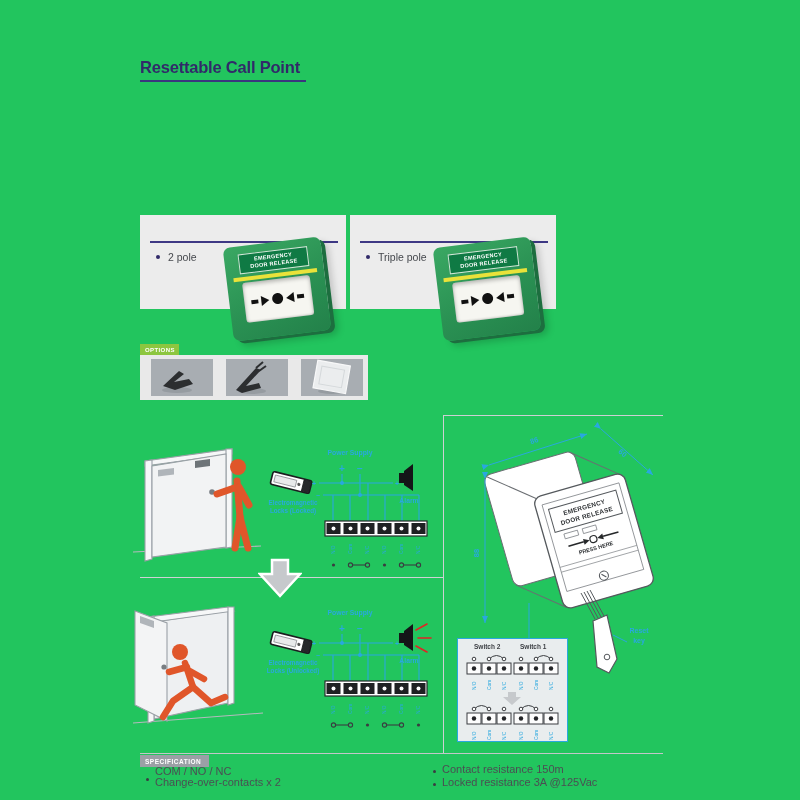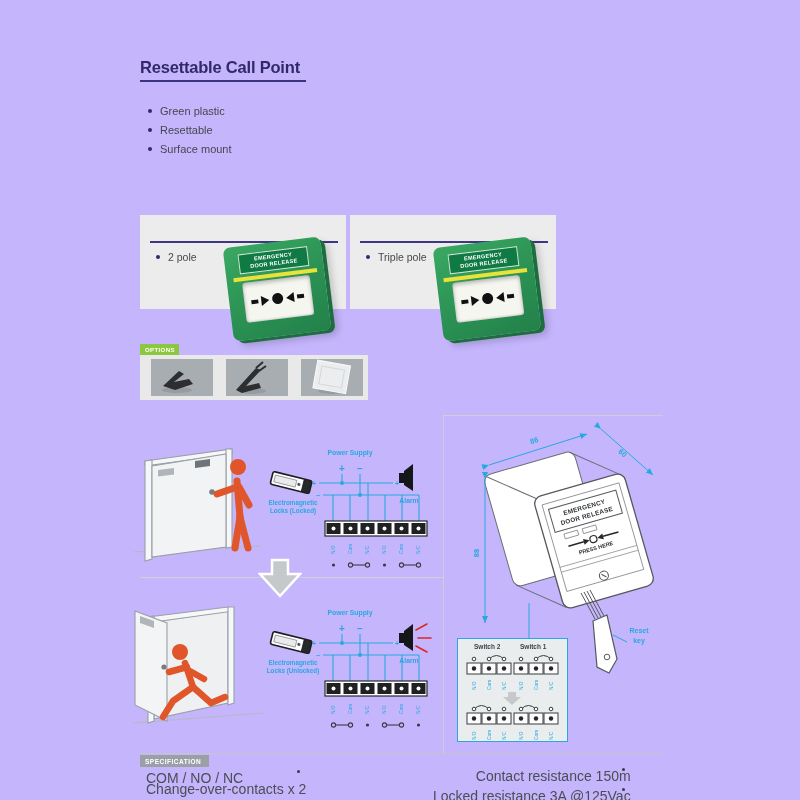--- a/index.html
+++ b/index.html
@@ -1,16 +1,16 @@
 <!DOCTYPE html>
 <html><head>
 <meta charset="utf-8">
 <style>
   html,body{margin:0;padding:0;background:#fff;}
-  .page{position:relative;width:800px;height:800px;background:#c4b5fd;overflow:hidden;
+  .page{position:relative;width:800px;height:800px;background:#22c55e;overflow:hidden;
         font-family:"Liberation Sans",sans-serif;color:#45484d;}
   .abs{position:absolute;}
 
   
   .title{left:140px;top:58px;font-size:16.5px;font-weight:bold;color:#312a69;letter-spacing:-0.2px;}
   .title-rule{left:140px;top:80px;width:166px;height:2px;background:#3a357e;}
 
   
   .features{left:148px;top:101px;}
   .feature{display:flex;align-items:center;height:19px;font-size:11px;color:#45484d;}
@@ -49,47 +49,33 @@
   .rule-h-mid{left:140px;top:577px;width:303px;height:1px;background:#cfd2d4;}
   .rule-h-bottom{left:140px;top:753px;width:523px;height:1px;background:#c3c6c9;}
 
   
   .inset{left:457px;top:638px;width:111px;height:104px;background:#e9edee;border:1px solid #29a8df;box-sizing:border-box;}
   .sw-head{position:absolute;top:4px;font-size:6.5px;font-weight:bold;color:#3c3f44;}
 
   
   .spec-tag{left:140px;top:755px;width:64px;height:12px;background:#9ba0a6;color:#fff;font-size:6.5px;
             font-weight:bold;letter-spacing:.5px;display:flex;align-items:center;padding-left:5px;}
-  .spec-item{display:flex;align-items:flex-end;font-size:14px;color:#4b4e53;line-height:11px;flex-direction:column;}
+  .spec-item{display:flex;align-items:center;font-size:11px;color:#4b4e53;line-height:11px;}
   .dot-dark{width:3px;height:3px;border-radius:50%;background:#3a3d42;margin:4px 6px 0 0;flex:0 0 auto;}
 
   svg text{font-family:"Liberation Sans",sans-serif;}
 </style>
 </head>
 <body>
 
 <div class="page">
 
   <div class="abs title">Resettable Call Point</div>
   <div class="abs title-rule"></div>
 
-  <div class="abs features">
-    <div class="feature">
-        <span class="dot-navy"></span>
-        <span>Green plastic</span>
-      </div>
-    <div class="feature">
-        <span class="dot-navy"></span>
-        <span>Resettable</span>
-      </div>
-    <div class="feature">
-        <span class="dot-navy"></span>
-        <span>Surface mount</span>
-      </div>
-  </div>
 
   <div class="abs panel" style="left:140px;">
     <div class="panel-rule"></div>
     <div class="panel-label">
         <span class="dot-navy"></span>
         <span>2 pole</span>
       </div>
     <div class="callpoint">
       <div class="cp-body"></div>
       <div class="cp-badge">

